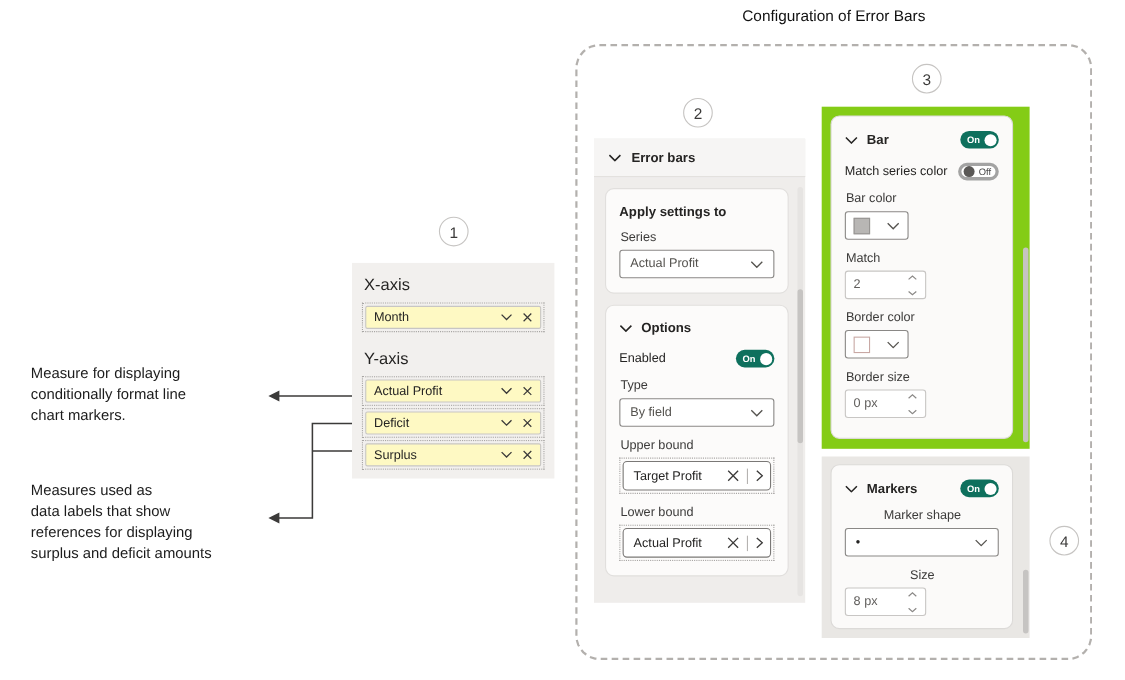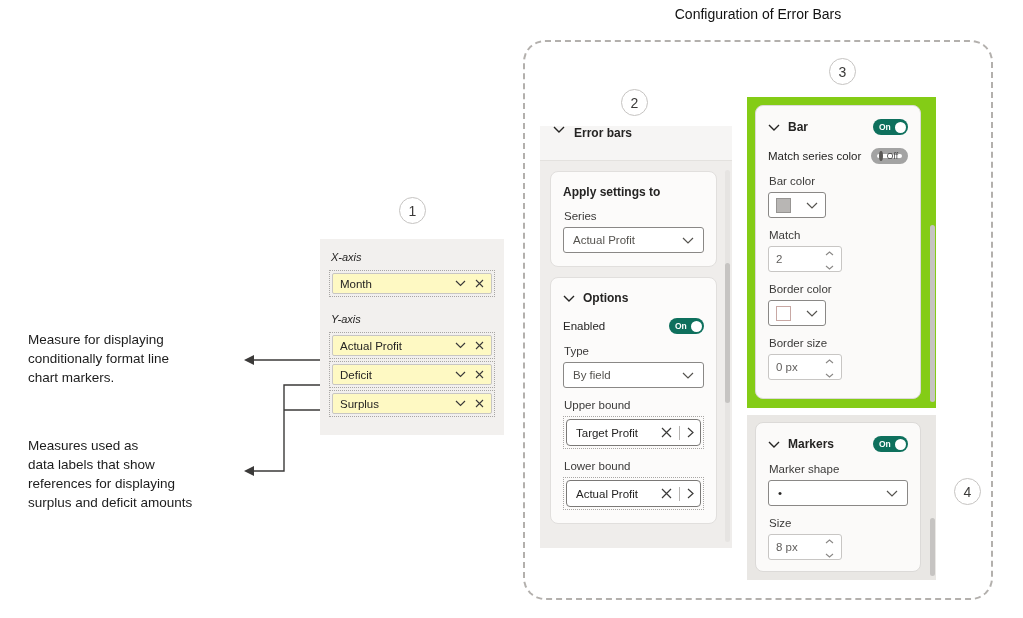--- a/index.html
+++ b/index.html
@@ -29,51 +29,51 @@
   .spin-btns{display:flex;flex-direction:column;gap:2px;align-items:center;}
   .swatch-dd{width:58px;height:26px;border:1px solid #8a8886;border-radius:3px;background:#fff;display:flex;
     align-items:center;justify-content:space-between;padding:0 7px;box-sizing:border-box;}
   .swatch{width:15px;height:15px;box-sizing:border-box;}
   .swatch-gray{background:#b8b6b4;border:1px solid #979593;}
   .swatch-white{background:#ffffff;border:1px solid #c8a8a4;}
   .toggle-on{width:35px;height:16px;border-radius:9px;background:#0e705d;display:flex;align-items:center;
     justify-content:space-between;padding:0 2px 0 6px;box-sizing:border-box;flex:none;}
   .toggle-on .t-txt{font-size:8.5px;color:#fff;font-weight:bold;}
   .toggle-on .t-knob{width:11px;height:11px;border-radius:50%;background:#fff;}
-  .toggle-off{width:37px;height:16px;border-radius:9px;background:#fff;border:6px solid #a3a3a3;display:flex;
+  .toggle-off{width:37px;height:16px;border-radius:9px;background:#fff;border:3px solid #a3a3a3;display:flex;
     align-items:center;gap:4px;padding:0 4px 0 2px;box-sizing:border-box;flex:none;}
   .toggle-off .t-knob{width:10px;height:10px;border-radius:50%;background:#5a5856;}
   .toggle-off .t-txt{font-size:8.5px;color:#444;}
   .row-between{display:flex;align-items:center;justify-content:space-between;}
   
   .panel1{left:320px;top:239px;width:184px;height:196px;background:#f2f0ee;box-sizing:border-box;padding:9px 9px;}
-  .panel1 .axis-lbl{font-size:11px;color:#252423;margin:3px 0 7px 2px;font-style:italic;}
+  .panel1 .axis-lbl{font-size:15px;color:#252423;margin:3px 0 7px 2px;}
   .well{border:1px dotted #a8a6a4;padding:2px;}
   .well + .well{margin-top:2px;}
   .chip{height:21px;background:#fef9c3;border:1px solid #c8c6c4;border-radius:2px;display:flex;align-items:center;
     padding:0 7px;font-size:11.5px;color:#252423;box-sizing:border-box;}
   .chip .grow{flex:1;}
   .chip-icons{display:flex;align-items:center;gap:9px;color:#3b3a39;}
   .gap14{height:13px;}
   
   .panel2{left:540px;top:126px;width:192px;height:422px;background:#efedeb;box-sizing:border-box;}
-  .p2-header{height:34px;display:flex;align-items:flex-start;gap:9px;padding:0 13px;background:#f6f5f4;
+  .p2-header{height:34px;display:flex;align-items:center;gap:9px;padding:0 13px;background:#f6f5f4;
     border-bottom:1px solid #e3e1de;font-size:12px;font-weight:bold;color:#252423;}
   .card{margin:10px 15px 0 10px;background:#fcfbfa;border:1px solid #e1dfdd;border-radius:8px;
     padding:13px 12px 13px 12px;box-sizing:border-box;}
   .card-title{font-size:12px;font-weight:bold;color:#252423;}
   .bound-chip{height:27px;background:#fff;border:1px solid #7a7876;border-radius:4px;display:flex;align-items:center;
     padding:0 6px 0 9px;gap:7px;font-size:11.5px;color:#252423;box-sizing:border-box;}
   .bound-chip .grow{flex:1;}
   .vdiv{width:1px;height:14px;background:#b5b3b1;}
   .scroll-track{position:absolute;right:2px;top:44px;bottom:6px;width:5px;background:#e6e4e2;border-radius:3px;}
   .scroll-thumb{position:absolute;width:5px;background:#c6c4c2;border-radius:3px;}
   
   .panel3{left:747px;top:97px;width:189px;height:311px;background:#84cc16;}
-  .panel4{left:747px;top:415px;width:189px;height:165px;background:#e9e7e4;}
+  .panel4{left:747px;top:415px;width:189px;height:165px;background:#e9e7e4;text-align:center;}
   .inner-card{position:absolute;left:8px;top:8px;width:166px;background:#fbfaf9;border:1px solid #dcdad8;
     border-radius:8px;padding:13px 12px;box-sizing:border-box;}
   .svg-overlay{left:0;top:0;pointer-events:none;}
 </style>
 </head>
 <body>
 
 <div class="abs fig-title">Configuration of Error Bars</div>
 <div class="abs dashed-frame"></div>
 

